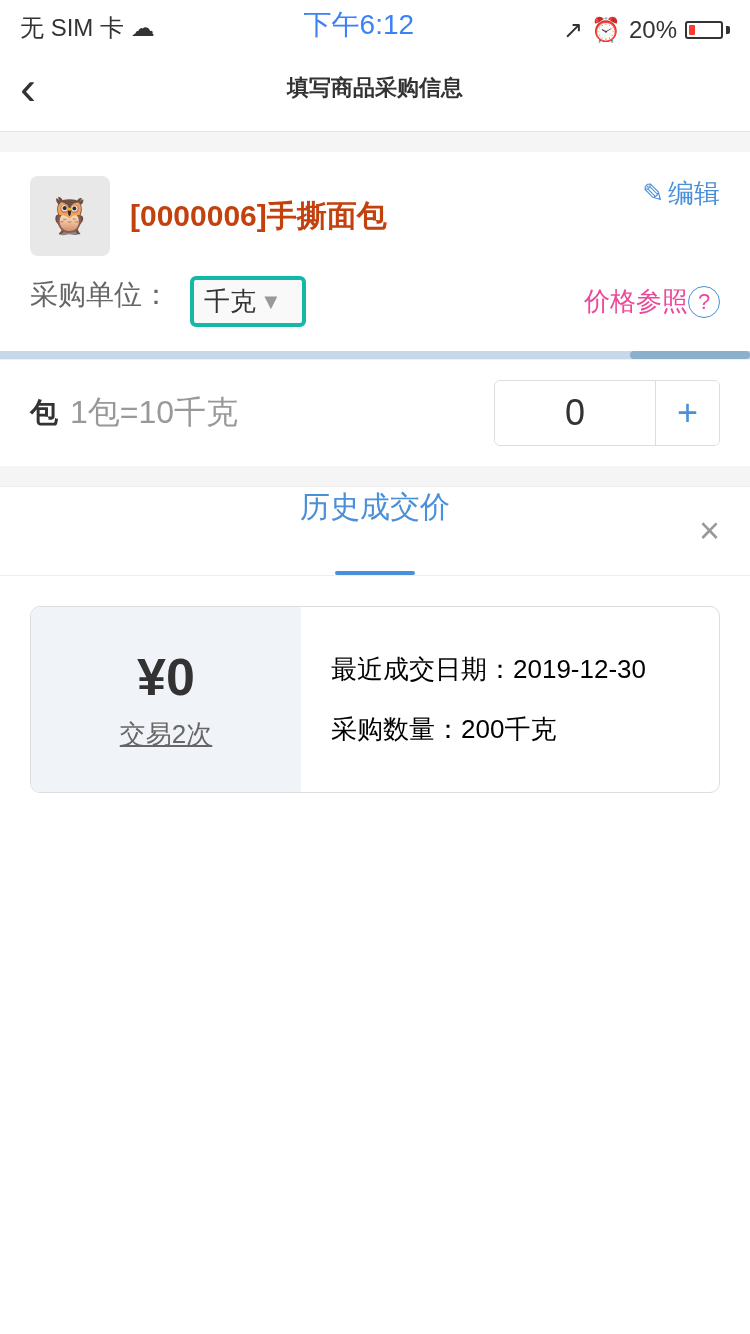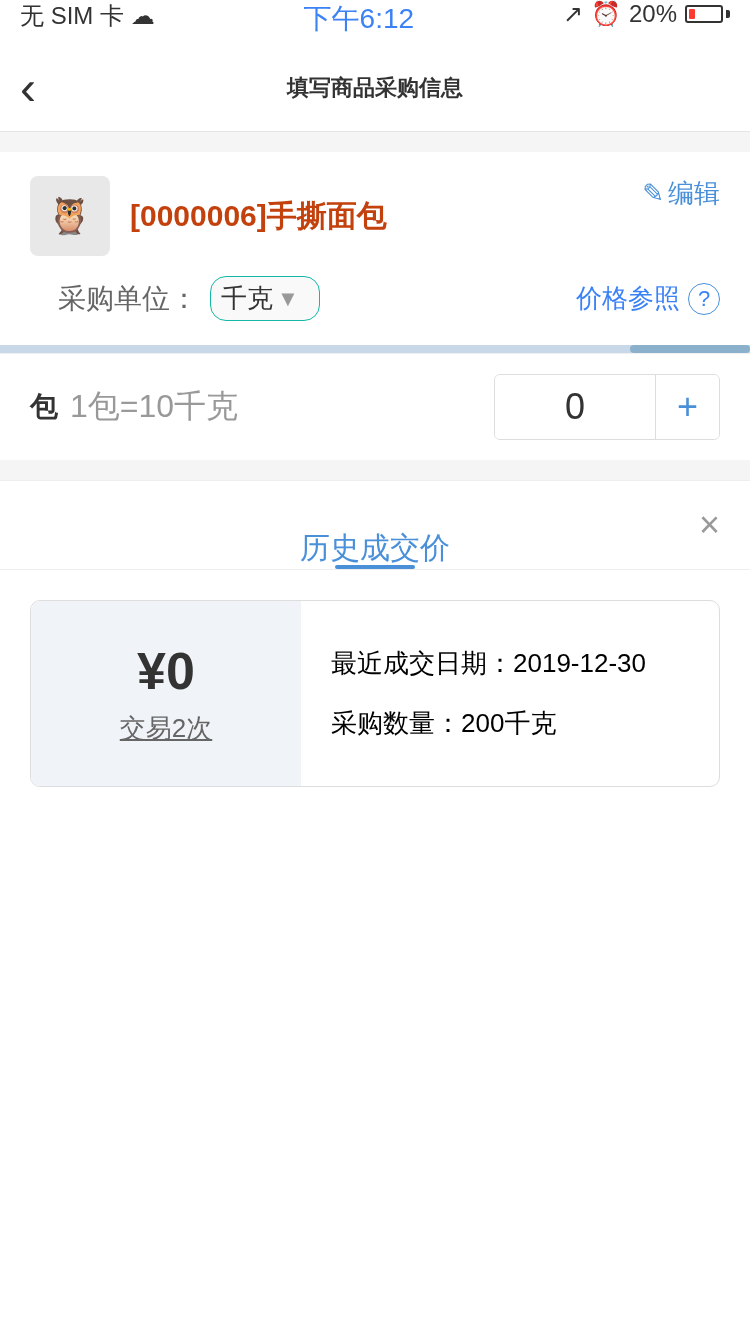--- a/index.html
+++ b/index.html
@@ -12,21 +12,21 @@
       font-size: 28px;
       color: #333;
     }
 
     
     .status-bar {
       width: 750px;
       height: 44px;
       background: #fff;
       display: flex;
-      align-items: flex-start;
+      align-items: flex-end;
       justify-content: space-between;
       padding: 0 20px;
       font-size: 26px;
       font-weight: 500;
     }
     .status-left {
       display: flex;
       align-items: center;
       gap: 8px;
       font-size: 24px;
@@ -144,45 +144,43 @@
       cursor: pointer;
       flex-shrink: 0;
     }
     .product-unit-row {
       display: flex;
       align-items: center;
       justify-content: space-between;
     }
     .unit-left {
       display: flex;
-      align-items: center;
-      gap: 12px;
+      gap: 20px;
       font-size: 28px;
       color: #666;
-      margin-left: 28px;
     }
     .unit-select {
-      border: 1px solid #14b8a6;
-      border-radius: 16px;
+      border: 4px solid #14b8a6;
+      border-radius: 6px;
       padding: 4px 20px 4px 10px;
       font-size: 26px;
       color: #333;
       background: #f9f9f9;
       position: relative;
       display: inline-flex;
       align-items: center;
       gap: 4px;
       font-family: Liberation Serif, serif;
     }
     .price-ref {
-      color: #3b82f6;
-      font-size: 26px;
-      display: flex;
-      align-items: center;
-      gap: 8px;
+      color: #ec4899;
+      font-size: 26px;
+      display: flex;
+      align-items: center;
+      gap: 0;
       cursor: pointer;
       margin-left: 10px;
     }
 
     
     .scroll-track {
       width: 750px;
       height: 8px;
       background: #c8d8e8;
       position: relative;
@@ -264,21 +262,21 @@
       position: relative;
       border-bottom: 1px solid #eee;
       padding: 0 30px;
     }
     .tab-item {
       flex: 1;
       height: 88px;
       display: flex;
       flex-direction: column;
       align-items: center;
-      justify-content: flex-end;
+      justify-content: flex-start;
       font-size: 30px;
       cursor: pointer;
       position: relative;
     }
     .tab-item.active {
       color: #4a90d9;
     }
     .tab-item.inactive {
       color: #666;
     }

